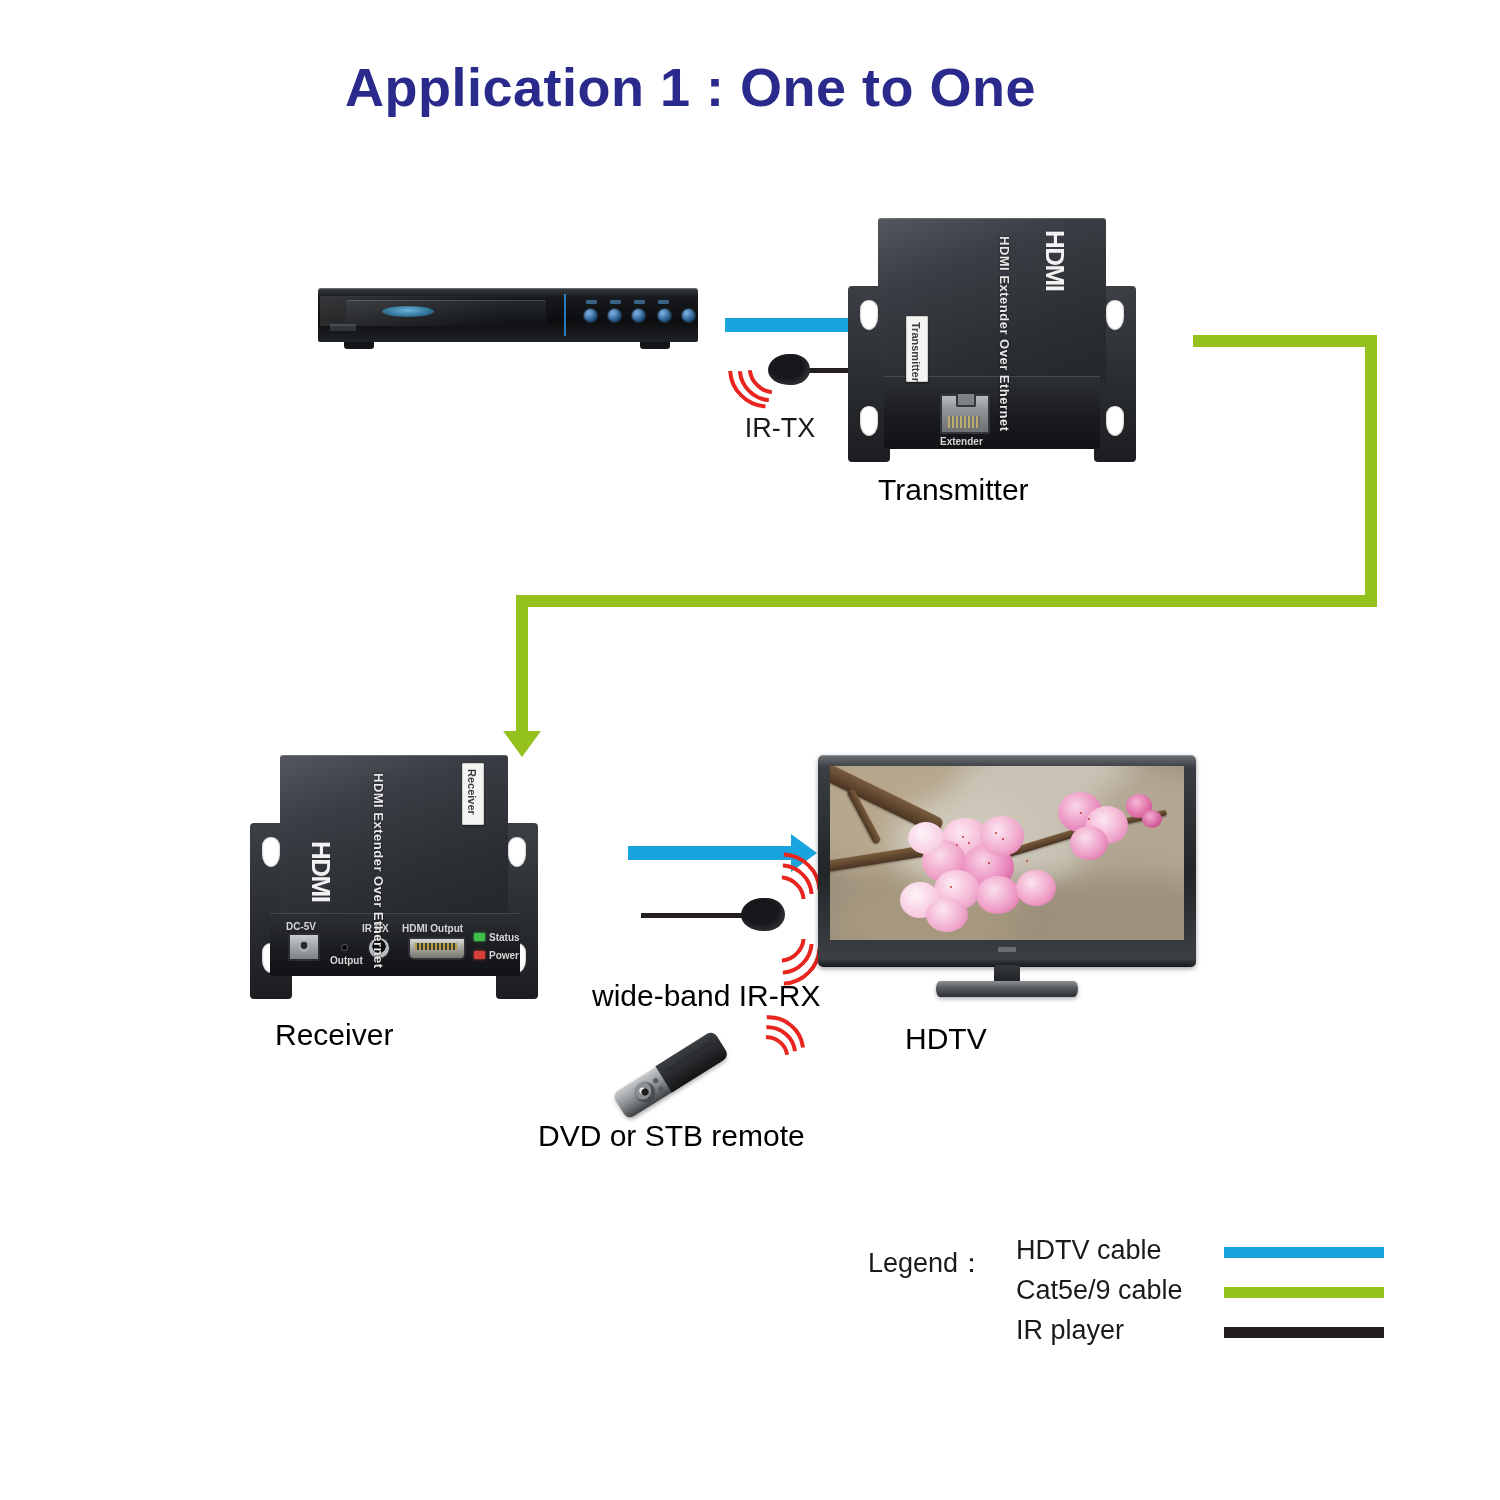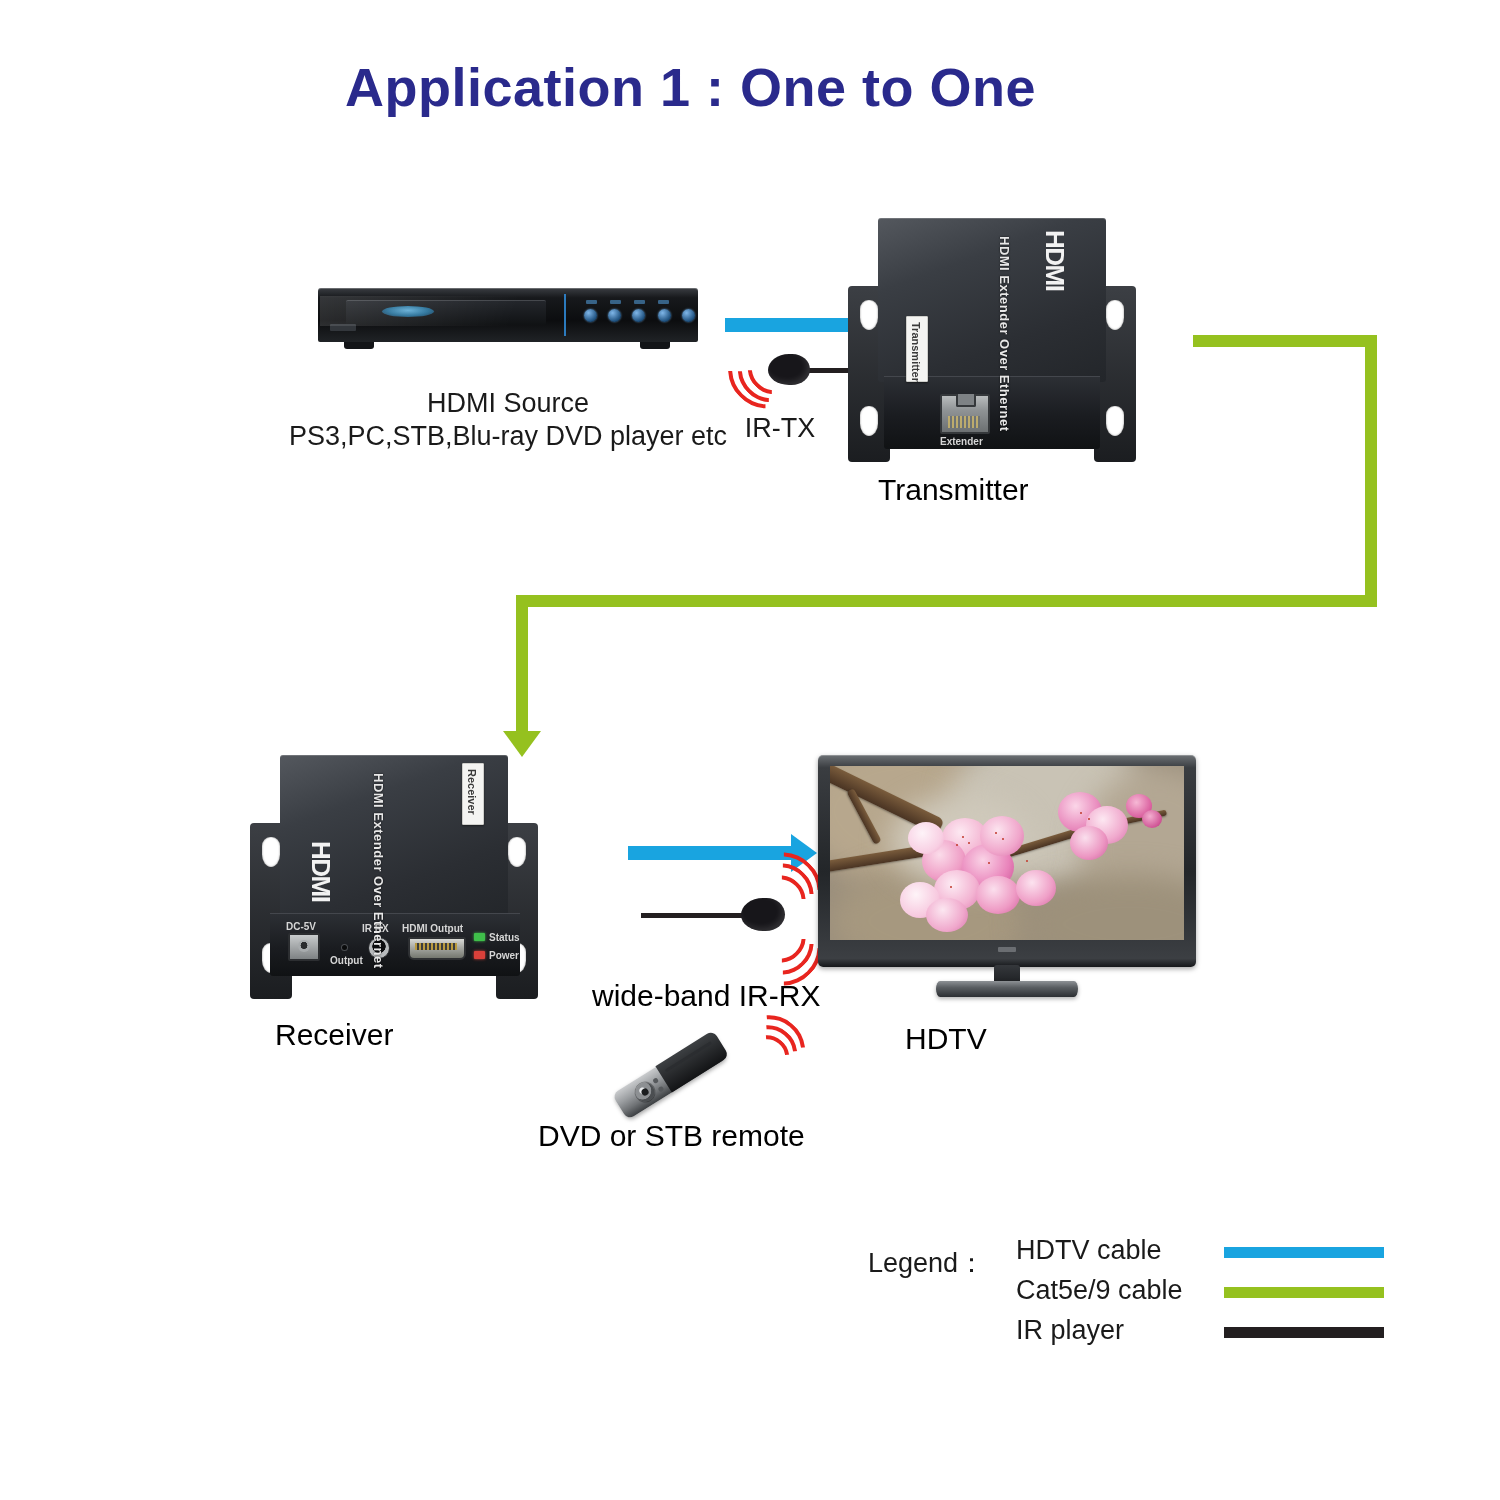--- a/index.html
+++ b/index.html
@@ -481,22 +481,20 @@
     <div class="player-btn" style="left:266px"></div>
     <div class="player-btn" style="left:290px"></div>
     <div class="player-btn" style="left:314px"></div>
     <div class="player-btn" style="left:340px"></div>
     <div class="player-btn" style="left:364px"></div>
     <div class="player-gloss"></div>
     <div class="player-foot" style="left:26px"></div>
     <div class="player-foot" style="left:322px"></div>
   </div>
 
-  <div class="abs caption" style="left:308px; top:388px; width:400px;">HDMI Source</div>
-  <div class="abs caption" style="left:288px; top:421px; width:440px;">PS3,PC,STB,Blu-ray DVD player etc</div>
 
   <div class="abs">
     <div class="hdmi-arrow-line" style="left:697px; top:318px; width:130px;"></div>
     <div class="hdmi-arrow-head" style="left:822px; top:306px;"></div>
   </div>
 
   <div class="abs">
     <div class="ir-line" style="left:773px; top:368px; width:78px; height:5px;"></div>
     <div class="ir-bulb" style="left:740px; top:354px; width:42px; height:31px;"></div>
     <div class="ir-wave" style="left:722px; top:350px; width:30px; height:38px; transform:rotate(-45deg);"></div>

